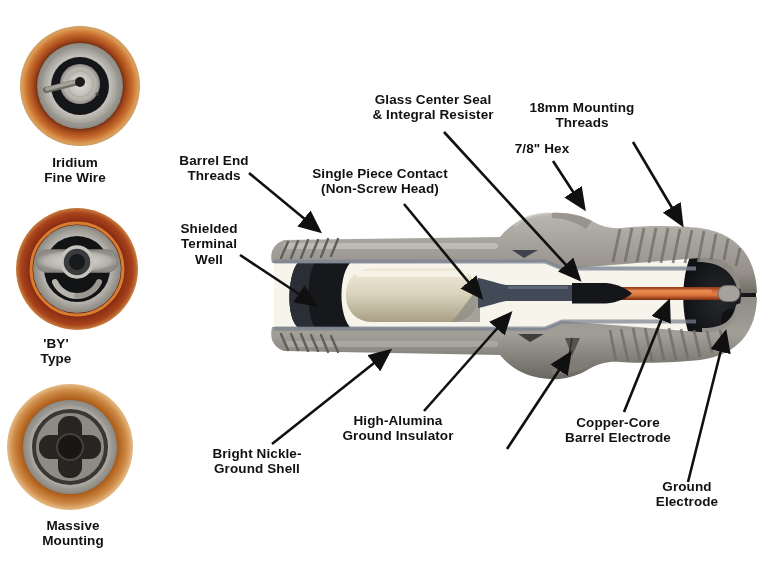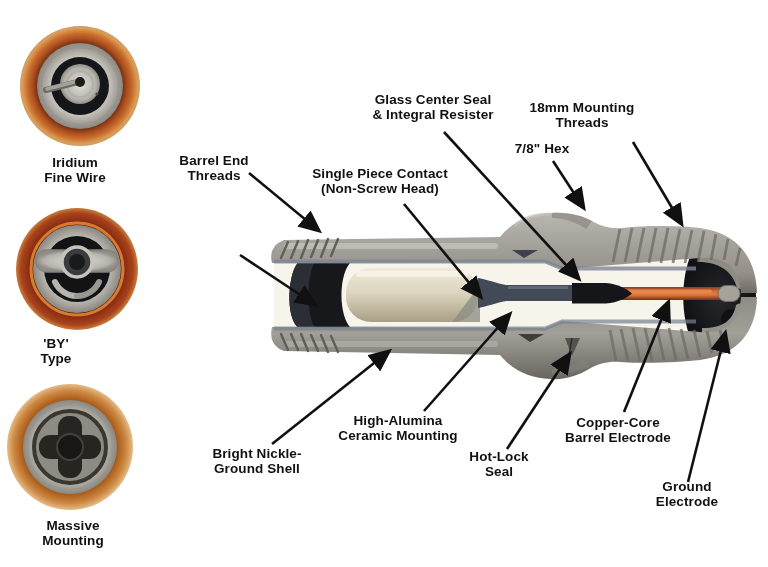--- a/index.html
+++ b/index.html
@@ -226,33 +226,34 @@
       <line x1="424" y1="411" x2="509" y2="315"></line>
       <line x1="272" y1="444" x2="388" y2="352"></line>
       <line x1="507" y1="449" x2="569" y2="355"></line>
       <line x1="624" y1="412" x2="668" y2="303"></line>
       <line x1="688" y1="482" x2="725" y2="334"></line>
     </g>
   </svg>
 
   <div class="callout" style="left:214px;top:153px">Barrel End
 Threads</div>
+  <div class="callout" style="left:209px;top:221px">Shielded
+Terminal
+Well</div>
   <div class="callout" style="left:380px;top:166px">Single Piece Contact
 (Non-Screw Head)</div>
   <div class="callout" style="left:433px;top:92px">Glass Center Seal
 &amp; Integral Resister</div>
   <div class="callout" style="left:542px;top:141px">7/8" Hex</div>
   <div class="callout" style="left:582px;top:100px">18mm Mounting
 Threads</div>
   <div class="callout" style="left:257px;top:446px">Bright Nickle-
 Ground Shell</div>
   <div class="callout" style="left:398px;top:413px">High-Alumina
-Ceramic Mounting</div>
-  <div class="callout" style="left:499px;top:449px">Hot-Lock
-Seal</div>
+Ground Insulator</div>
   <div class="callout" style="left:618px;top:415px">Copper-Core
 Barrel Electrode</div>
   <div class="callout" style="left:687px;top:479px">Ground
 Electrode</div>
 
   <div class="caption" style="left:75px;top:155px">Iridium
 Fine Wire</div>
   <div class="caption" style="left:56px;top:336px">'BY'
 Type</div>
   <div class="caption" style="left:73px;top:518px">Massive

